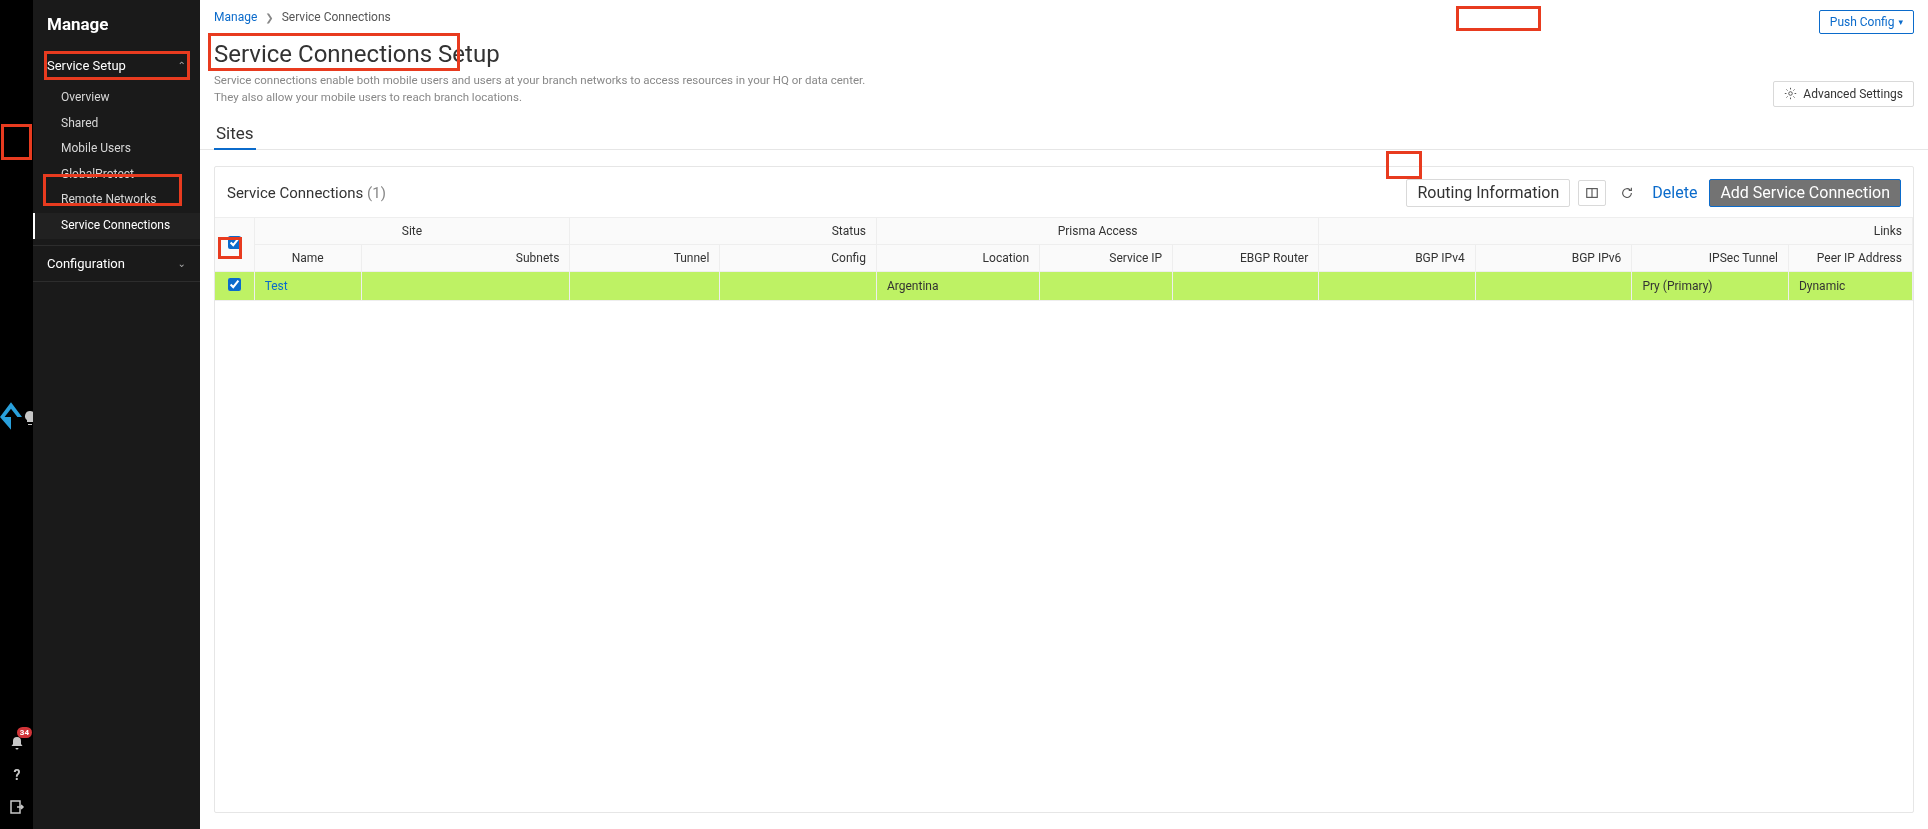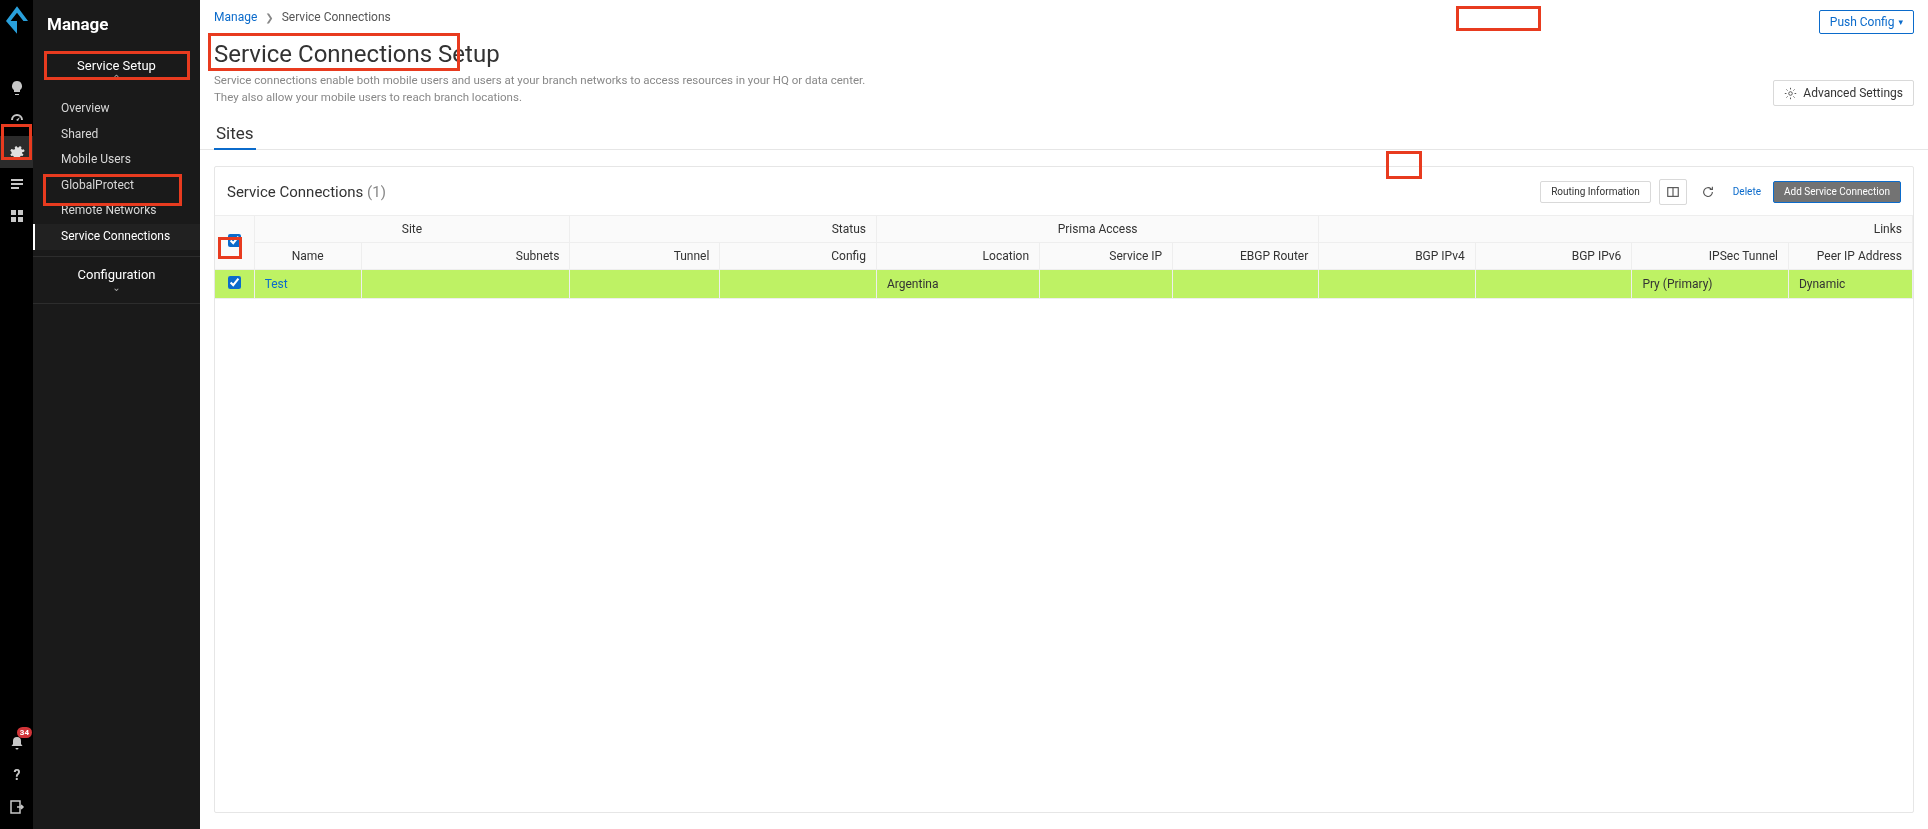--- a/index.html
+++ b/index.html
@@ -1,66 +1,66 @@
 <!DOCTYPE html>
 <html><head>
 <meta charset="utf-8">
 <style>
 * { margin: 0; padding: 0; box-sizing: border-box; font-family: -apple-system, BlinkMacSystemFont, "Segoe UI", Roboto, Arial, sans-serif; }
 html, body { height: 100%; width: 100%; overflow: hidden; }
 body { display: flex; background: #fff; }
 
 
-.icon-rail { width: 33px; background: #000; display: flex; flex-direction: column; align-items: center; padding-top: 6px; position: relative; flex-shrink: 0; }
+.icon-rail { width: 33px; background: #000; display: flex; align-items: center; padding-top: 6px; position: relative; flex-shrink: 0; }
 .icon-rail .logo svg { width: 22px; height: 28px; }
 .rail-icon { width: 33px; height: 32px; display: flex; align-items: center; justify-content: center; cursor: pointer; color: #c7c7c7; position: relative; }
 .rail-icon svg { width: 16px; height: 16px; }
 .rail-icon.active { background: #2b2b2b; }
 .rail-spacer-top { height: 34px; }
 .rail-bottom { position: absolute; bottom: 6px; width: 100%; display: flex; flex-direction: column; align-items: center; }
 .badge { position: absolute; top: 0px; right: 1px; background: #d13438; color: #fff; font-size: 8px; line-height: 11px; padding: 0 3px; border-radius: 6px; font-weight: 700; }
 
 
 .hl { position: absolute; border: 3px solid #e83b1f; pointer-events: none; z-index: 50; }
 
 
 .sidebar { width: 167px; background: #1a1a1a; color: #fff; flex-shrink: 0; display: flex; flex-direction: column; padding-top: 4px; }
 .sidebar-title { font-size: 17px; font-weight: 700; padding: 10px 14px 14px 14px; }
 .sb-group { border-bottom: 1px solid #2d2d2d; }
-.sb-group-head { display: flex; align-items: center; justify-content: space-between; padding: 10px 14px; font-size: 13px; cursor: pointer; flex-direction: column; }
+.sb-group-head { display: flex; align-items: center; justify-content: space-between; padding: 10px 14px; font-size: 13px; cursor: pointer; }
 .sb-group-head .chev { font-size: 10px; color: #aaa; }
 .sb-items { padding: 2px 0 6px 0; }
 .sb-item { font-size: 12px; color: #d7d7d7; padding: 5px 10px 5px 28px; cursor: pointer; line-height: 1.3; }
 .sb-item.active { color: #fff; border-left: 2px solid #fff; padding-left: 26px; background: rgba(255,255,255,0.03); }
 
 
 .main { flex: 1; display: flex; flex-direction: column; min-width: 0; }
 .topbar { display: flex; justify-content: space-between; align-items: flex-start; padding: 10px 14px 0 14px; }
 .breadcrumb { font-size: 12px; color: #555; display: flex; align-items: center; gap: 8px; }
 .breadcrumb a { color: #0b6bcb; text-decoration: none; cursor: pointer; }
 .breadcrumb .sep { color: #888; font-size: 10px; }
 .push-btn { border: 1px solid #0b6bcb; color: #0b6bcb; background: #fff; font-size: 12px; padding: 4px 10px; border-radius: 2px; cursor: pointer; display: inline-flex; align-items: center; gap: 4px; }
 .push-btn .chev { font-size: 9px; }
 
-.page-head { padding: 6px 14px 0 14px; display: flex; justify-content: space-between; align-items: center; }
+.page-head { padding: 6px 14px 0 14px; display: flex; justify-content: space-between; align-items: flex-end; }
 .page-title { font-size: 24px; font-weight: 400; color: #333; margin-bottom: 4px; }
 .page-desc { font-size: 11.5px; color: #888; line-height: 1.5; max-width: 780px; }
 .adv-btn { border: 1px solid #d9d9d9; background: #fff; color: #333; font-size: 12px; padding: 5px 10px; border-radius: 2px; cursor: pointer; display: inline-flex; align-items: center; gap: 6px; margin-top: 40px; }
 .adv-btn svg { width: 13px; height: 13px; }
 
 .tabs { padding: 0 14px; margin-top: 10px; border-bottom: 1px solid #e6e6e6; }
 .tab { display: inline-block; font-size: 17px; color: #333; padding: 6px 2px; cursor: pointer; position: relative; }
 .tab.active::after { content: ""; position: absolute; left: 0; right: 0; bottom: -1px; height: 2px; background: #0b6bcb; }
 
 .panel { margin: 16px 14px; border: 1px solid #e6e6e6; border-radius: 2px; flex: 1; display: flex; flex-direction: column; min-height: 0; }
 .panel-head { display: flex; justify-content: space-between; align-items: center; padding: 12px 12px 10px 12px; }
 .panel-title { font-size: 15px; color: #333; }
 .panel-title .count { color: #888; font-weight: 400; }
 .panel-actions { display: flex; align-items: center; gap: 8px; }
-.btn { border: 1px solid #d9d9d9; background: #fff; color: #333; font-size: 10px; padding: 5px 10px; border-radius: 2px; cursor: pointer; display: inline-flex; align-items: center; gap: 4px; line-height: 1; }
+.btn { border: 1px solid #d9d9d9; background: #fff; color: #333; font-size: 16px; padding: 5px 10px; border-radius: 2px; cursor: pointer; display: inline-flex; align-items: center; gap: 4px; line-height: 1; }
 .btn svg { width: 14px; height: 14px; }
 .btn-icon { padding: 5px 6px; }
 .btn-link { border: none; background: none; color: #0b6bcb; padding: 5px 4px; }
 .btn-primary { background: #737373; border-color: #0b6bcb; color: #fff; }
 
 .tbl-wrap { flex: 1; overflow: auto; }
 table { border-collapse: collapse; width: 100%; font-size: 12px; table-layout: fixed; }
 thead th { background: #fafafa; border: 1px solid #eee; border-left: none; font-weight: 400; color: #333; padding: 6px 10px; text-align: right; }
 thead tr.group th { text-align: center; }
 thead th:first-child, tbody td:first-child { border-left: none; width: 30px; text-align: center; }

